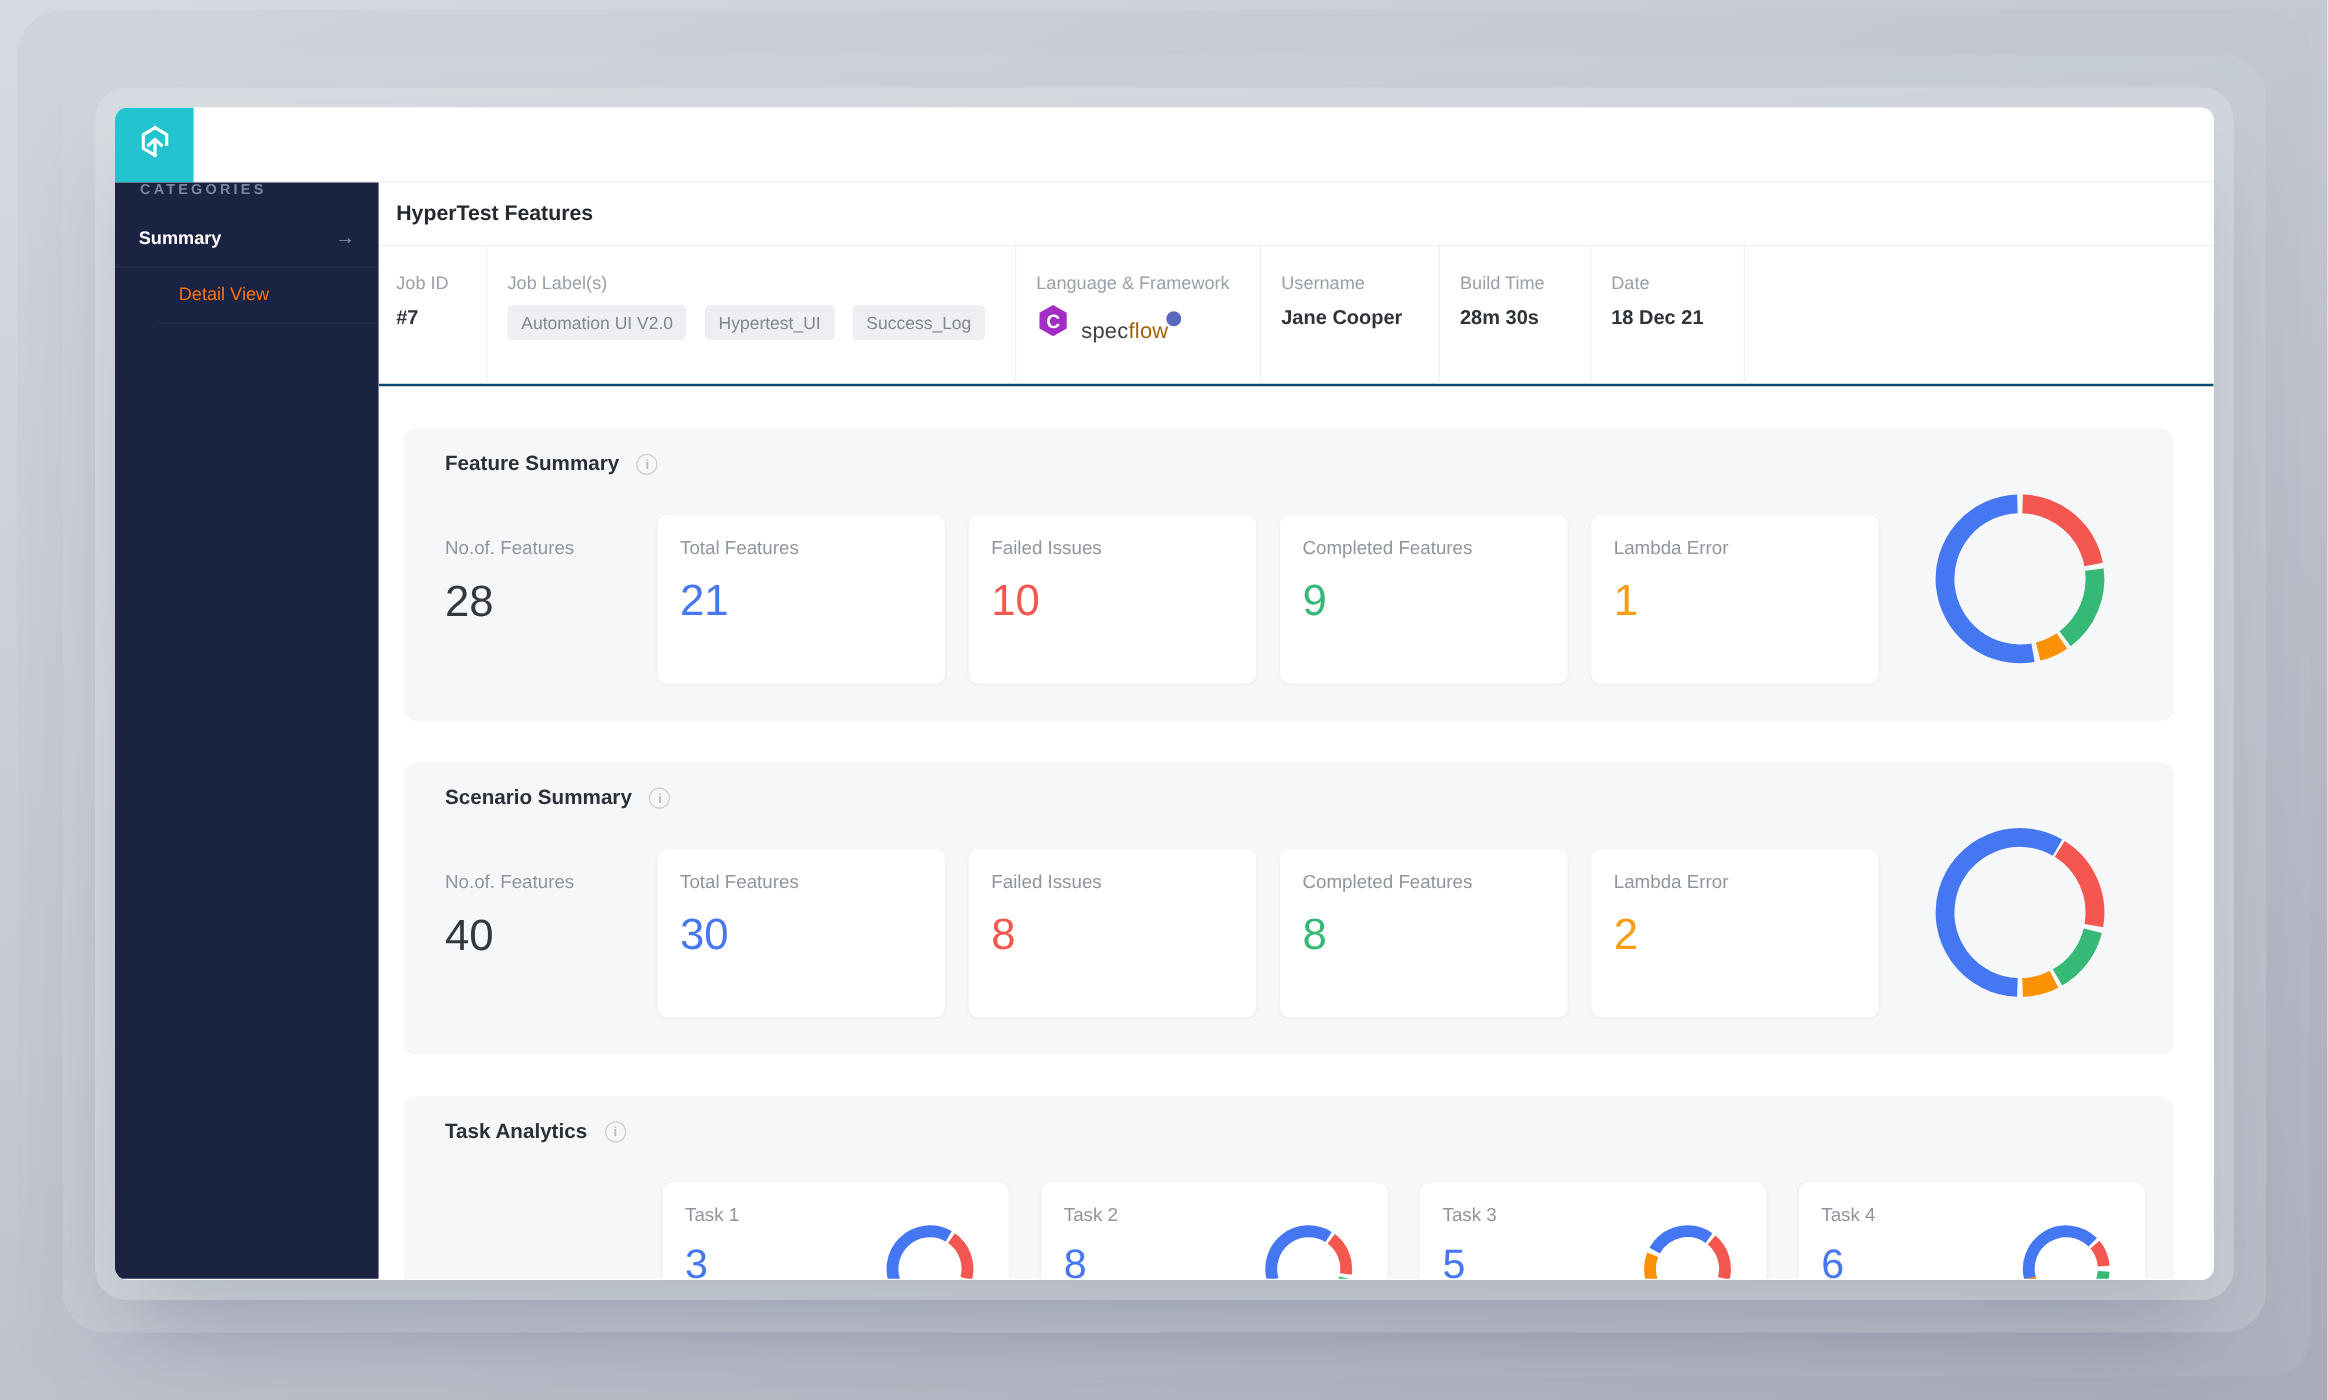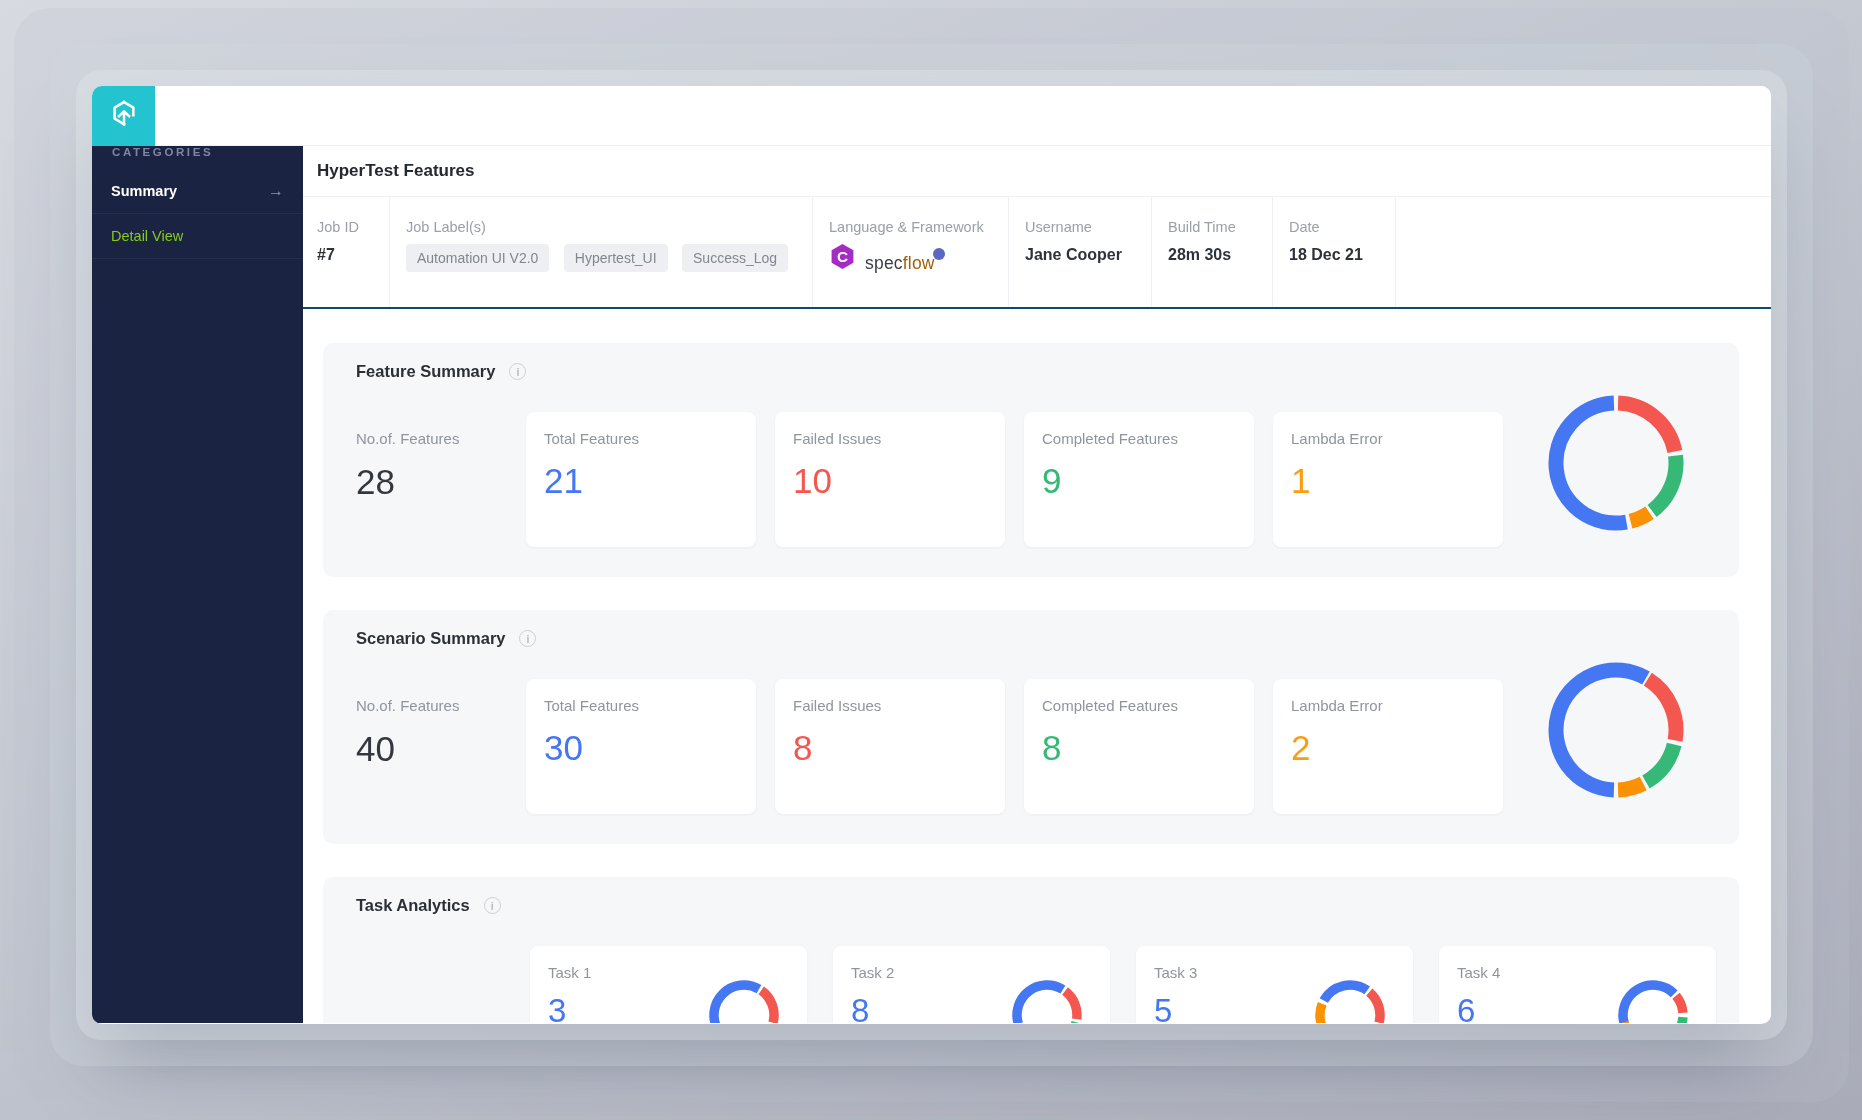--- a/index.html
+++ b/index.html
@@ -96,21 +96,21 @@
   </div>
 
   <div class="window-body">
 
     <nav class="sidebar" style="background:#1a2341;">
       <div class="cat-label" style="color:#7d87a0;">CATEGORIES</div>
       <div class="nav-item active">
         <span>Summary</span>
         <span class="arrow">→</span>
       </div>
-      <div class="nav-item" style="color:#84cc16;">
+      <div class="nav-item" style="color:#f97316;margin-left:32px;">
         <span>Detail View</span>
       </div>
     </nav>
 
     <div class="main">
       <div class="title-row">HyperTest Features</div>
 
       <div class="info-row">
         <div class="info-col col-jobid">
           <div class="info-label">Job ID</div>

